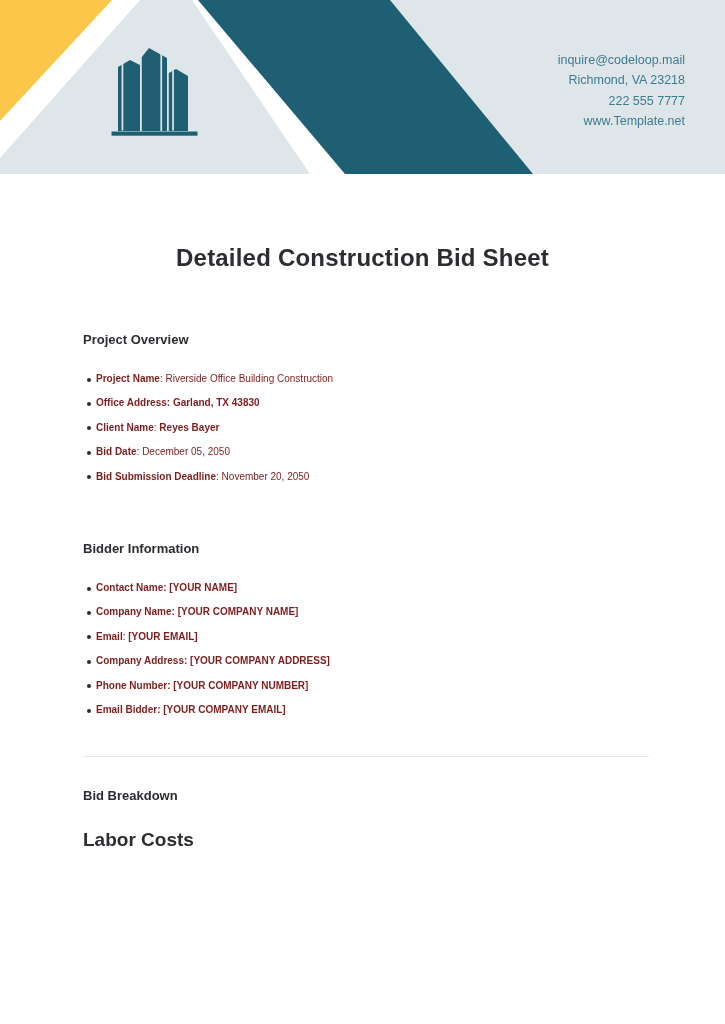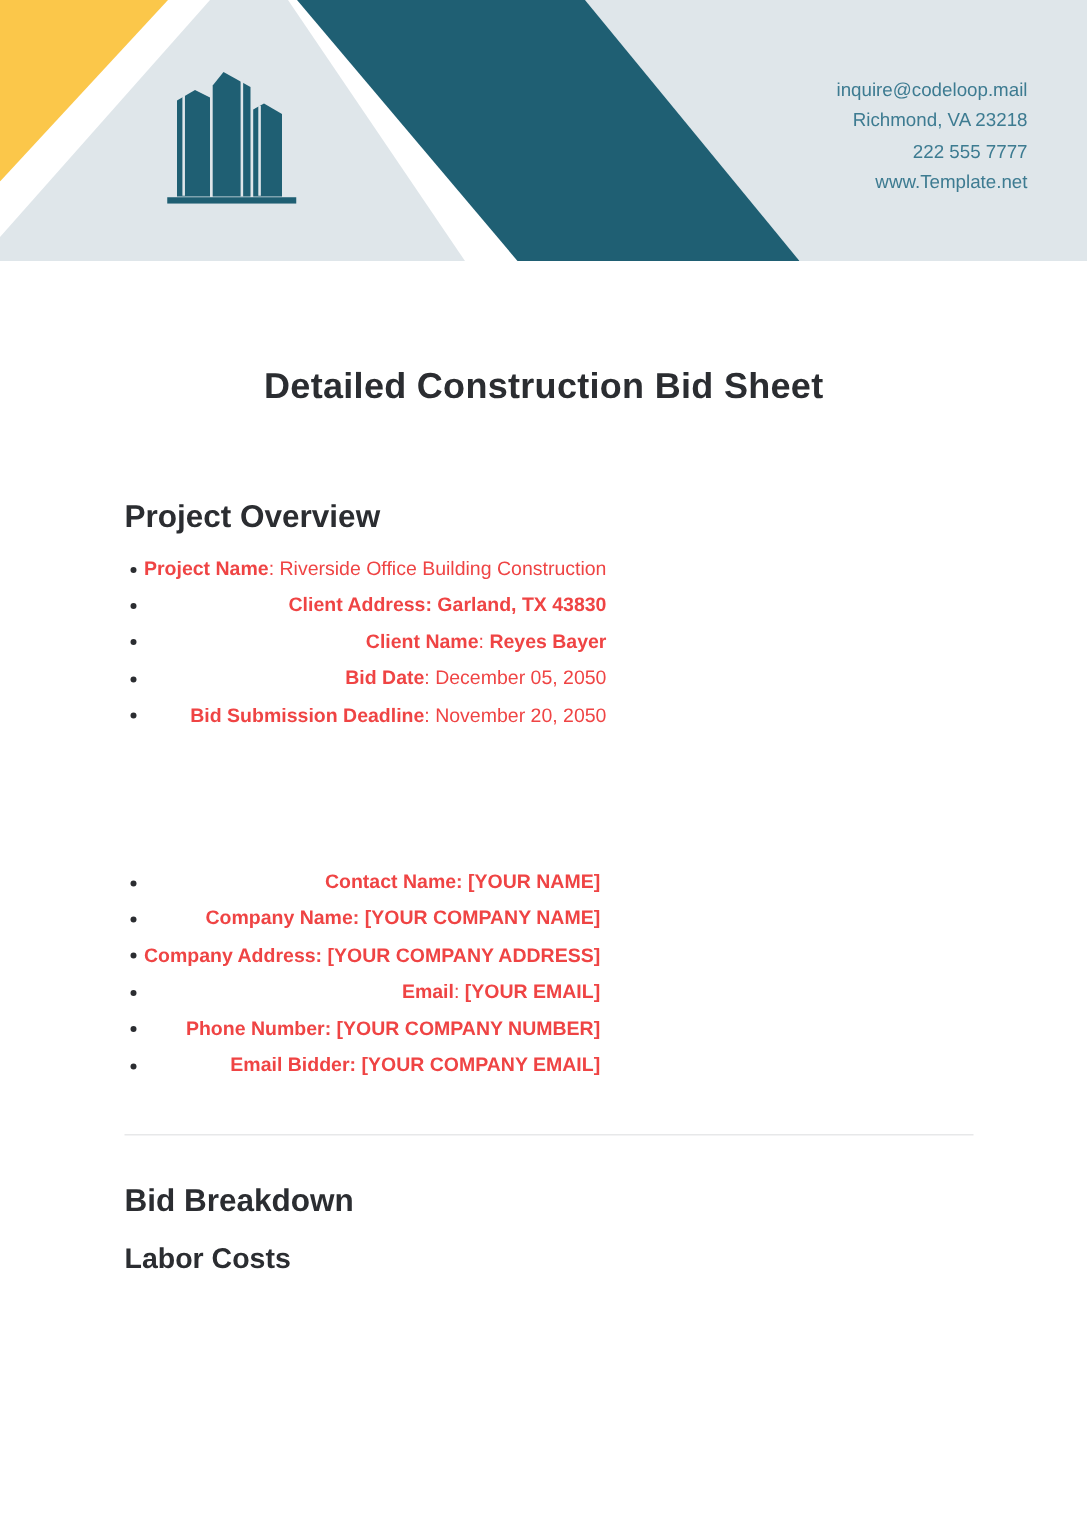--- a/index.html
+++ b/index.html
@@ -33,43 +33,42 @@
   
   .doc-title {
     position:absolute; top:244px; left:0; width:725px;
     text-align:center;
     font-size:24px; font-weight:700; letter-spacing:0.2px;
     color:#2b2d31;
   }
 
   .section-heading {
     position:absolute; left:83px;
-    font-size:21px; font-weight:700; line-height:1.2;
+    font-size:13px; font-weight:700; line-height:1.2;
     color:#2b2d31;
   }
   .h-overview  { top:332px; }
   .h-bidder    { top:541px; }
   .h-breakdown { top:788px; }
 
   .sub-heading {
     position:absolute; left:83px; top:829px;
     font-size:19px; font-weight:700; line-height:1.2;
     color:#2b2d31;
   }
 
   ul.bullets { position:absolute; left:83px; list-style:none; }
   .list-overview { top:367px; }
   .list-bidder   { top:576px; }
   ul.bullets li {
     position:relative;
     padding-left:13px;
-    font-size:13px; line-height:24.4px;
-    color:#ef4444;
+    font-size:10px; line-height:24.4px;
+    color:#7f1d1d;
     white-space:nowrap;
-    text-align:right;
   }
   ul.bullets li::before {
     content:"";
     position:absolute; left:4px; top:10.5px;
     width:4px; height:4px; border-radius:50%;
     background:#2b2d31;
   }
   .lbl { font-weight:700; }
   .sep, .val { font-weight:400; }
   .sep.bold, .val.bold { font-weight:700; }
@@ -115,46 +114,47 @@
 
   <div class="doc-title">Detailed Construction Bid Sheet</div>
 
   <div class="section-heading h-overview">Project Overview</div>
 
   <ul class="bullets list-overview">
     <li>
       <span class="lbl">Project Name</span><span class="sep">: </span><span class="val">Riverside Office Building Construction</span>
     </li>
     <li>
-      <span class="lbl">Client Address</span><span class="sep bold">: </span><span class="val bold">Garland, TX 43830</span>
+      <span class="lbl">Office Address</span><span class="sep bold">: </span><span class="val bold">Garland, TX 43830</span>
     </li>
     <li>
       <span class="lbl">Client Name</span><span class="sep">: </span><span class="val bold">Reyes Bayer</span>
     </li>
     <li>
       <span class="lbl">Bid Date</span><span class="sep">: </span><span class="val">December 05, 2050</span>
     </li>
     <li>
       <span class="lbl">Bid Submission Deadline</span><span class="sep">: </span><span class="val">November 20, 2050</span>
     </li>
   </ul>
 
+  <div class="section-heading h-bidder">Bidder Information</div>
 
   <ul class="bullets list-bidder">
     <li>
       <span class="lbl">Contact Name</span><span class="sep bold">: </span><span class="val bold">[YOUR NAME]</span>
     </li>
     <li>
       <span class="lbl">Company Name</span><span class="sep bold">: </span><span class="val bold">[YOUR COMPANY NAME]</span>
     </li>
     <li>
-      <span class="lbl">Company Address</span><span class="sep bold">: </span><span class="val bold">[YOUR COMPANY ADDRESS]</span>
+      <span class="lbl">Email</span><span class="sep">: </span><span class="val bold">[YOUR EMAIL]</span>
     </li>
     <li>
-      <span class="lbl">Email</span><span class="sep">: </span><span class="val bold">[YOUR EMAIL]</span>
+      <span class="lbl">Company Address</span><span class="sep bold">: </span><span class="val bold">[YOUR COMPANY ADDRESS]</span>
     </li>
     <li>
       <span class="lbl">Phone Number</span><span class="sep bold">: </span><span class="val bold">[YOUR COMPANY NUMBER]</span>
     </li>
     <li>
       <span class="lbl">Email Bidder</span><span class="sep bold">: </span><span class="val bold">[YOUR COMPANY EMAIL]</span>
     </li>
   </ul>
 
   <div class="divider"></div>

